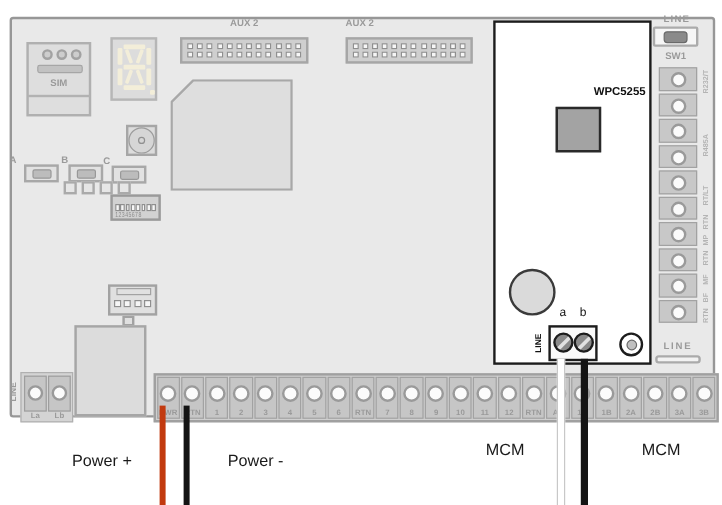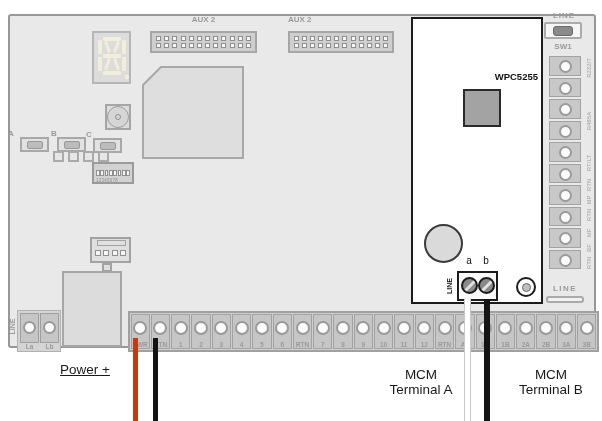--- a/index.html
+++ b/index.html
@@ -47,20 +47,28 @@
   .wire{position:absolute;z-index:6;}
   .ann{position:absolute;z-index:7;color:#1a1a1a;font-size:13.5px;line-height:14.5px;text-align:center;}
 </style>
 </head>
 <body>
 
 <div class="stage">
 
   <div class="board"></div>
 
+  <div class="comp" style="left:22px;top:35px;width:54px;height:62px;">
+    <div class="circle" style="position:absolute;left:11px;top:4px;width:9px;height:9px;background:#cdcdcd;border:2px solid #a2a2a2;"></div>
+    <div class="circle" style="position:absolute;left:23px;top:4px;width:9px;height:9px;background:#cdcdcd;border:2px solid #a2a2a2;"></div>
+    <div class="circle" style="position:absolute;left:35px;top:4px;width:9px;height:9px;background:#cdcdcd;border:2px solid #a2a2a2;"></div>
+    <div style="position:absolute;left:7px;top:17px;width:36px;height:5px;background:#c2c2c2;border:1px solid #a6a6a6;border-radius:2px;"></div>
+    <div class="silk" style="left:0;top:28px;width:50px;text-align:center;">SIM</div>
+    <div style="position:absolute;left:-1px;top:42px;width:52px;border-top:2px solid #b2b2b2;"></div>
+  </div>
 
   <div class="comp" style="left:92px;top:31px;width:39px;height:53px;background:#dcdcdc;border-color:#b6b6b6;">
     <div class="seg" style="left:9px;top:4px;width:18px;height:4px;"></div>
     <div class="seg" style="left:9px;top:21px;width:18px;height:4px;"></div>
     <div class="seg" style="left:9px;top:38px;width:18px;height:4px;"></div>
     <div class="seg" style="left:4px;top:7px;width:4px;height:14px;"></div>
     <div class="seg" style="left:28px;top:7px;width:4px;height:14px;"></div>
     <div class="seg" style="left:4px;top:24px;width:4px;height:14px;"></div>
     <div class="seg" style="left:28px;top:24px;width:4px;height:14px;"></div>
     <div class="seg" style="left:12px;top:8px;width:3px;height:12px;transform:rotate(-20deg);"></div>
@@ -363,22 +371,21 @@
   <div style="position:absolute;left:438px;top:281px;width:23px;height:10px;line-height:10px;text-align:center;font-size:7px;font-weight:bold;color:#111;transform:rotate(-90deg);z-index:4;">LINE</div>
   <div class="circle" style="position:absolute;left:516px;top:277px;width:20px;height:20px;background:#fff;border:2px solid #1c1c1c;z-index:4;">
     <div class="circle" style="position:absolute;left:3.5px;top:3.5px;width:9px;height:9px;background:#c0c0c0;border:1.5px solid #6a6a6a;"></div>
   </div>
 
   <div class="wire" style="left:133px;top:338px;width:5px;height:83px;background:#c23a0f;"></div>
   <div class="wire" style="left:153px;top:338px;width:5px;height:83px;background:#141414;"></div>
   <div class="wire" style="left:464px;top:299px;width:5px;height:122px;background:#fff;border-left:1px solid #c8c8c8;border-right:1px solid #c8c8c8;"></div>
   <div class="wire" style="left:484px;top:299px;width:5.5px;height:122px;background:#141414;"></div>
 
-  <div class="ann" style="left:35px;top:363px;width:100px;text-decoration:underline;">Power +</div>
+  <div class="ann" style="left:35px;top:377px;width:100px;">Power +</div>
+  <div class="ann" style="left:163px;top:377px;width:100px;">Power -</div>
   <div class="ann" style="left:371px;top:368px;width:100px;">
     <div>MCM</div>
-      <div>Terminal A</div>
   </div>
   <div class="ann" style="left:501px;top:368px;width:100px;">
     <div>MCM</div>
-      <div>Terminal B</div>
   </div>
 </div>
 
 </body></html>

